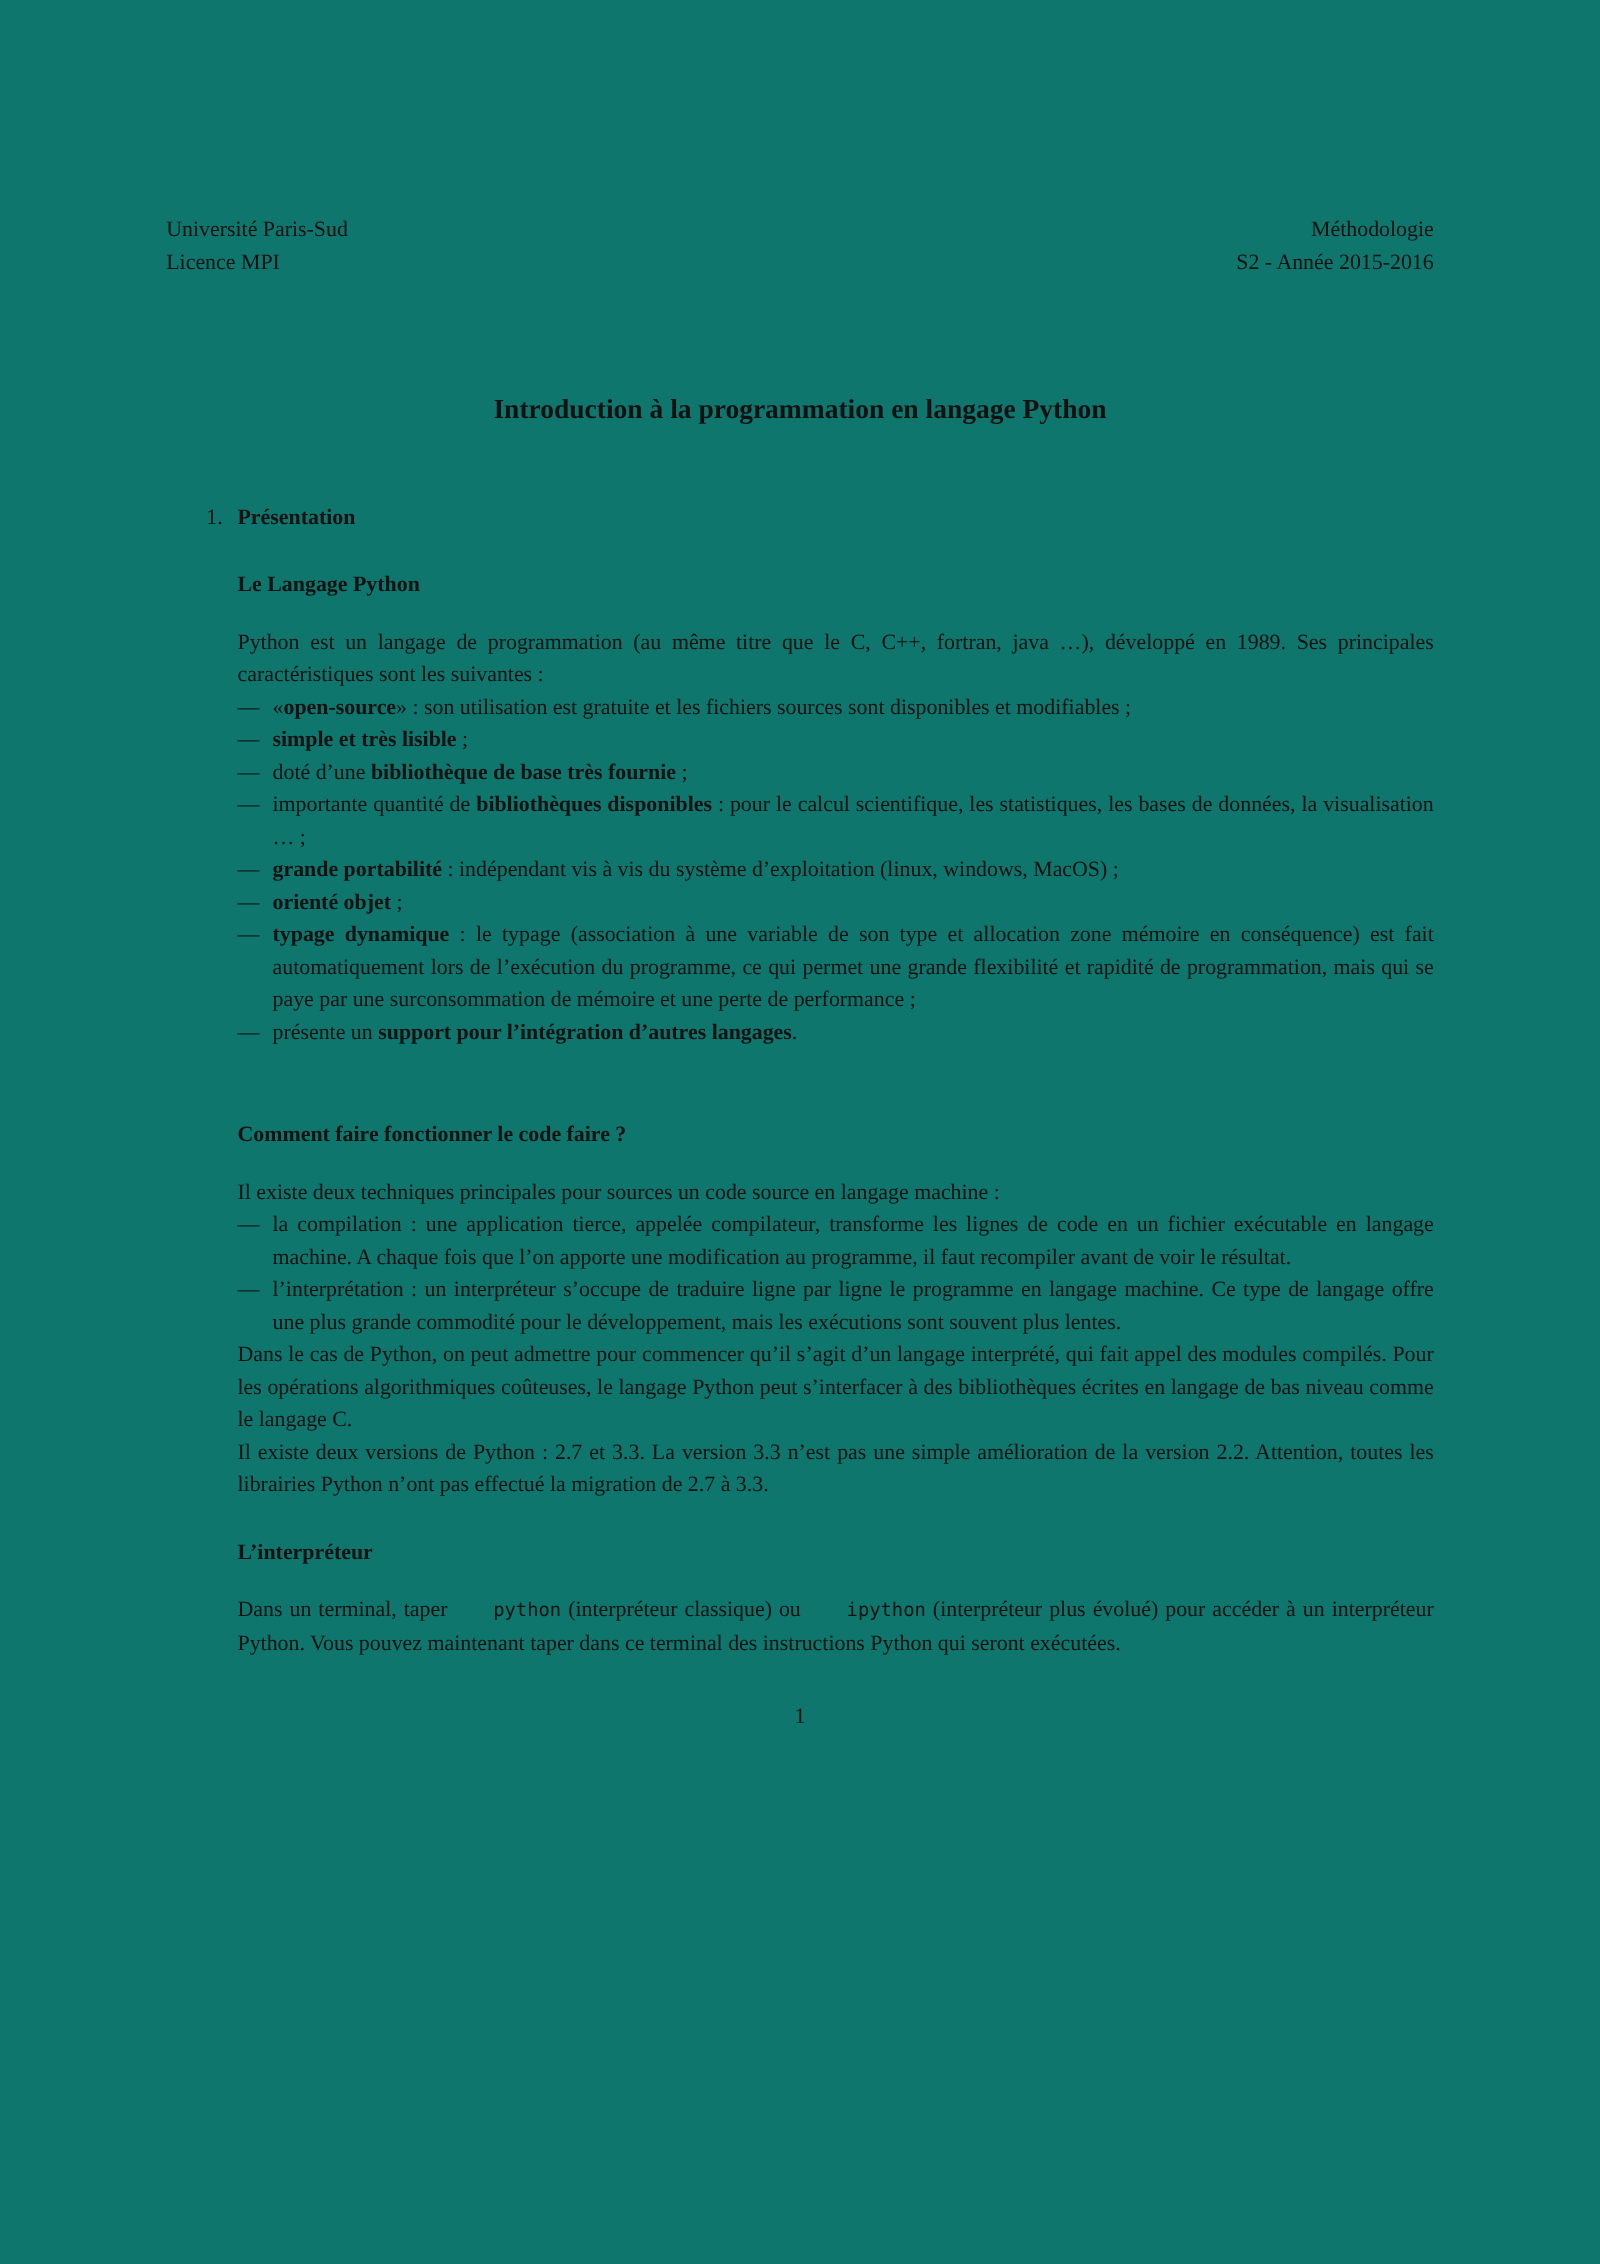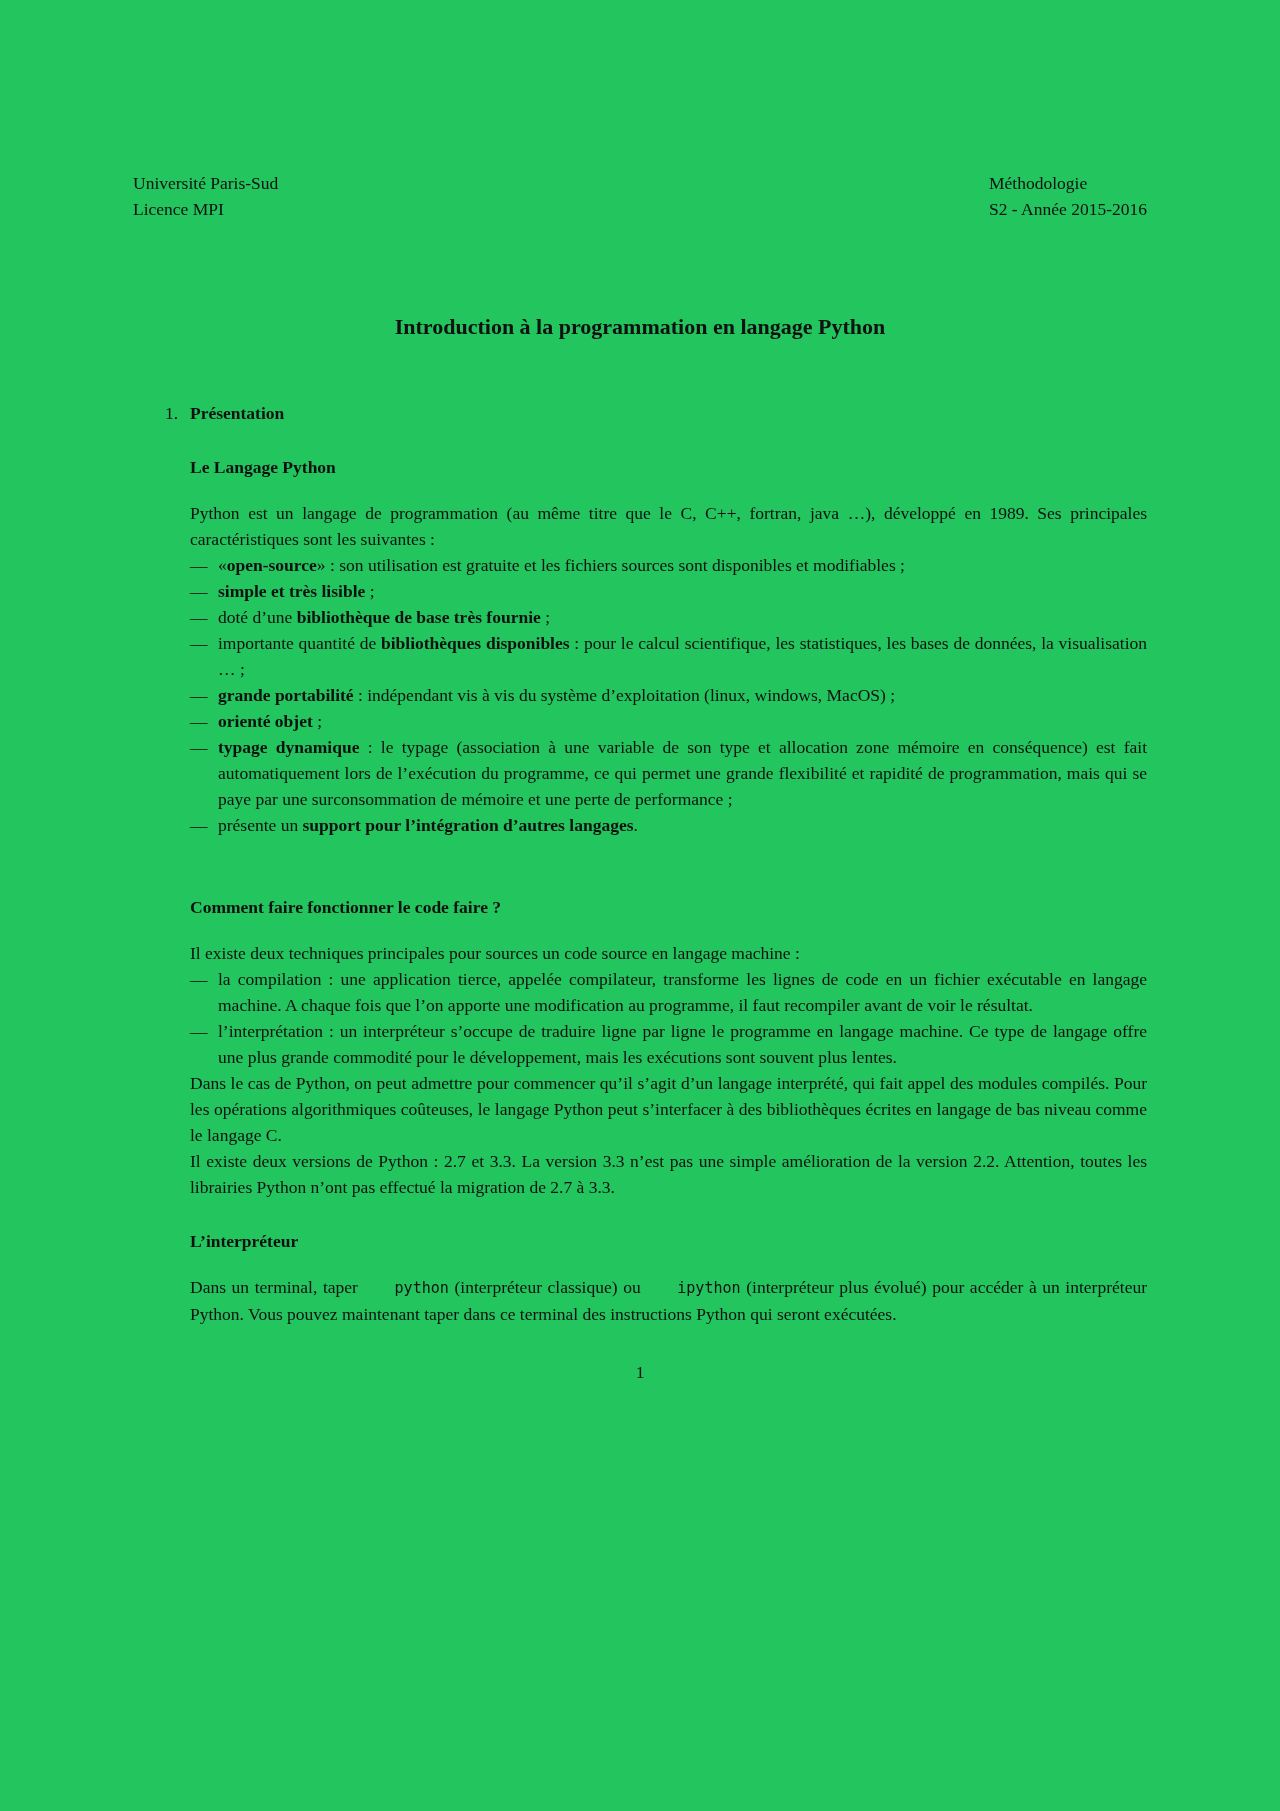--- a/index.html
+++ b/index.html
@@ -1,31 +1,31 @@
 <!DOCTYPE html>
 <html lang="fr"><head>
 <meta charset="utf-8">
 <style>
   * { margin: 0; padding: 0; box-sizing: border-box; }
   html, body { background: #ffffff; }
   .page {
     width: 1280px;
     height: 1811px;
     margin: 0 auto;
-    background: #22c55e;
+    background: #0f766e;
     color: #111111;
     font-family: "Liberation Serif", "DejaVu Serif", serif;
     font-size: 17.5px;
     line-height: 26px;
     padding: 170px 133px 0 133px;
     overflow: hidden;
     position: relative;
   }
   .header { display: flex; justify-content: space-between; }
-  .header-col.right { }
+  .header-col.right { text-align: right; }
   .doc-title {
     text-align: center;
     font-weight: bold;
     font-size: 22px;
     line-height: 30px;
     margin-top: 90px;
   }
   .body-content { margin-top: 58px; }
   .heading1 { display: flex; margin-left: 32px; margin-bottom: 20px; }
   .heading1 .num { width: 25px; flex-shrink: 0; }

